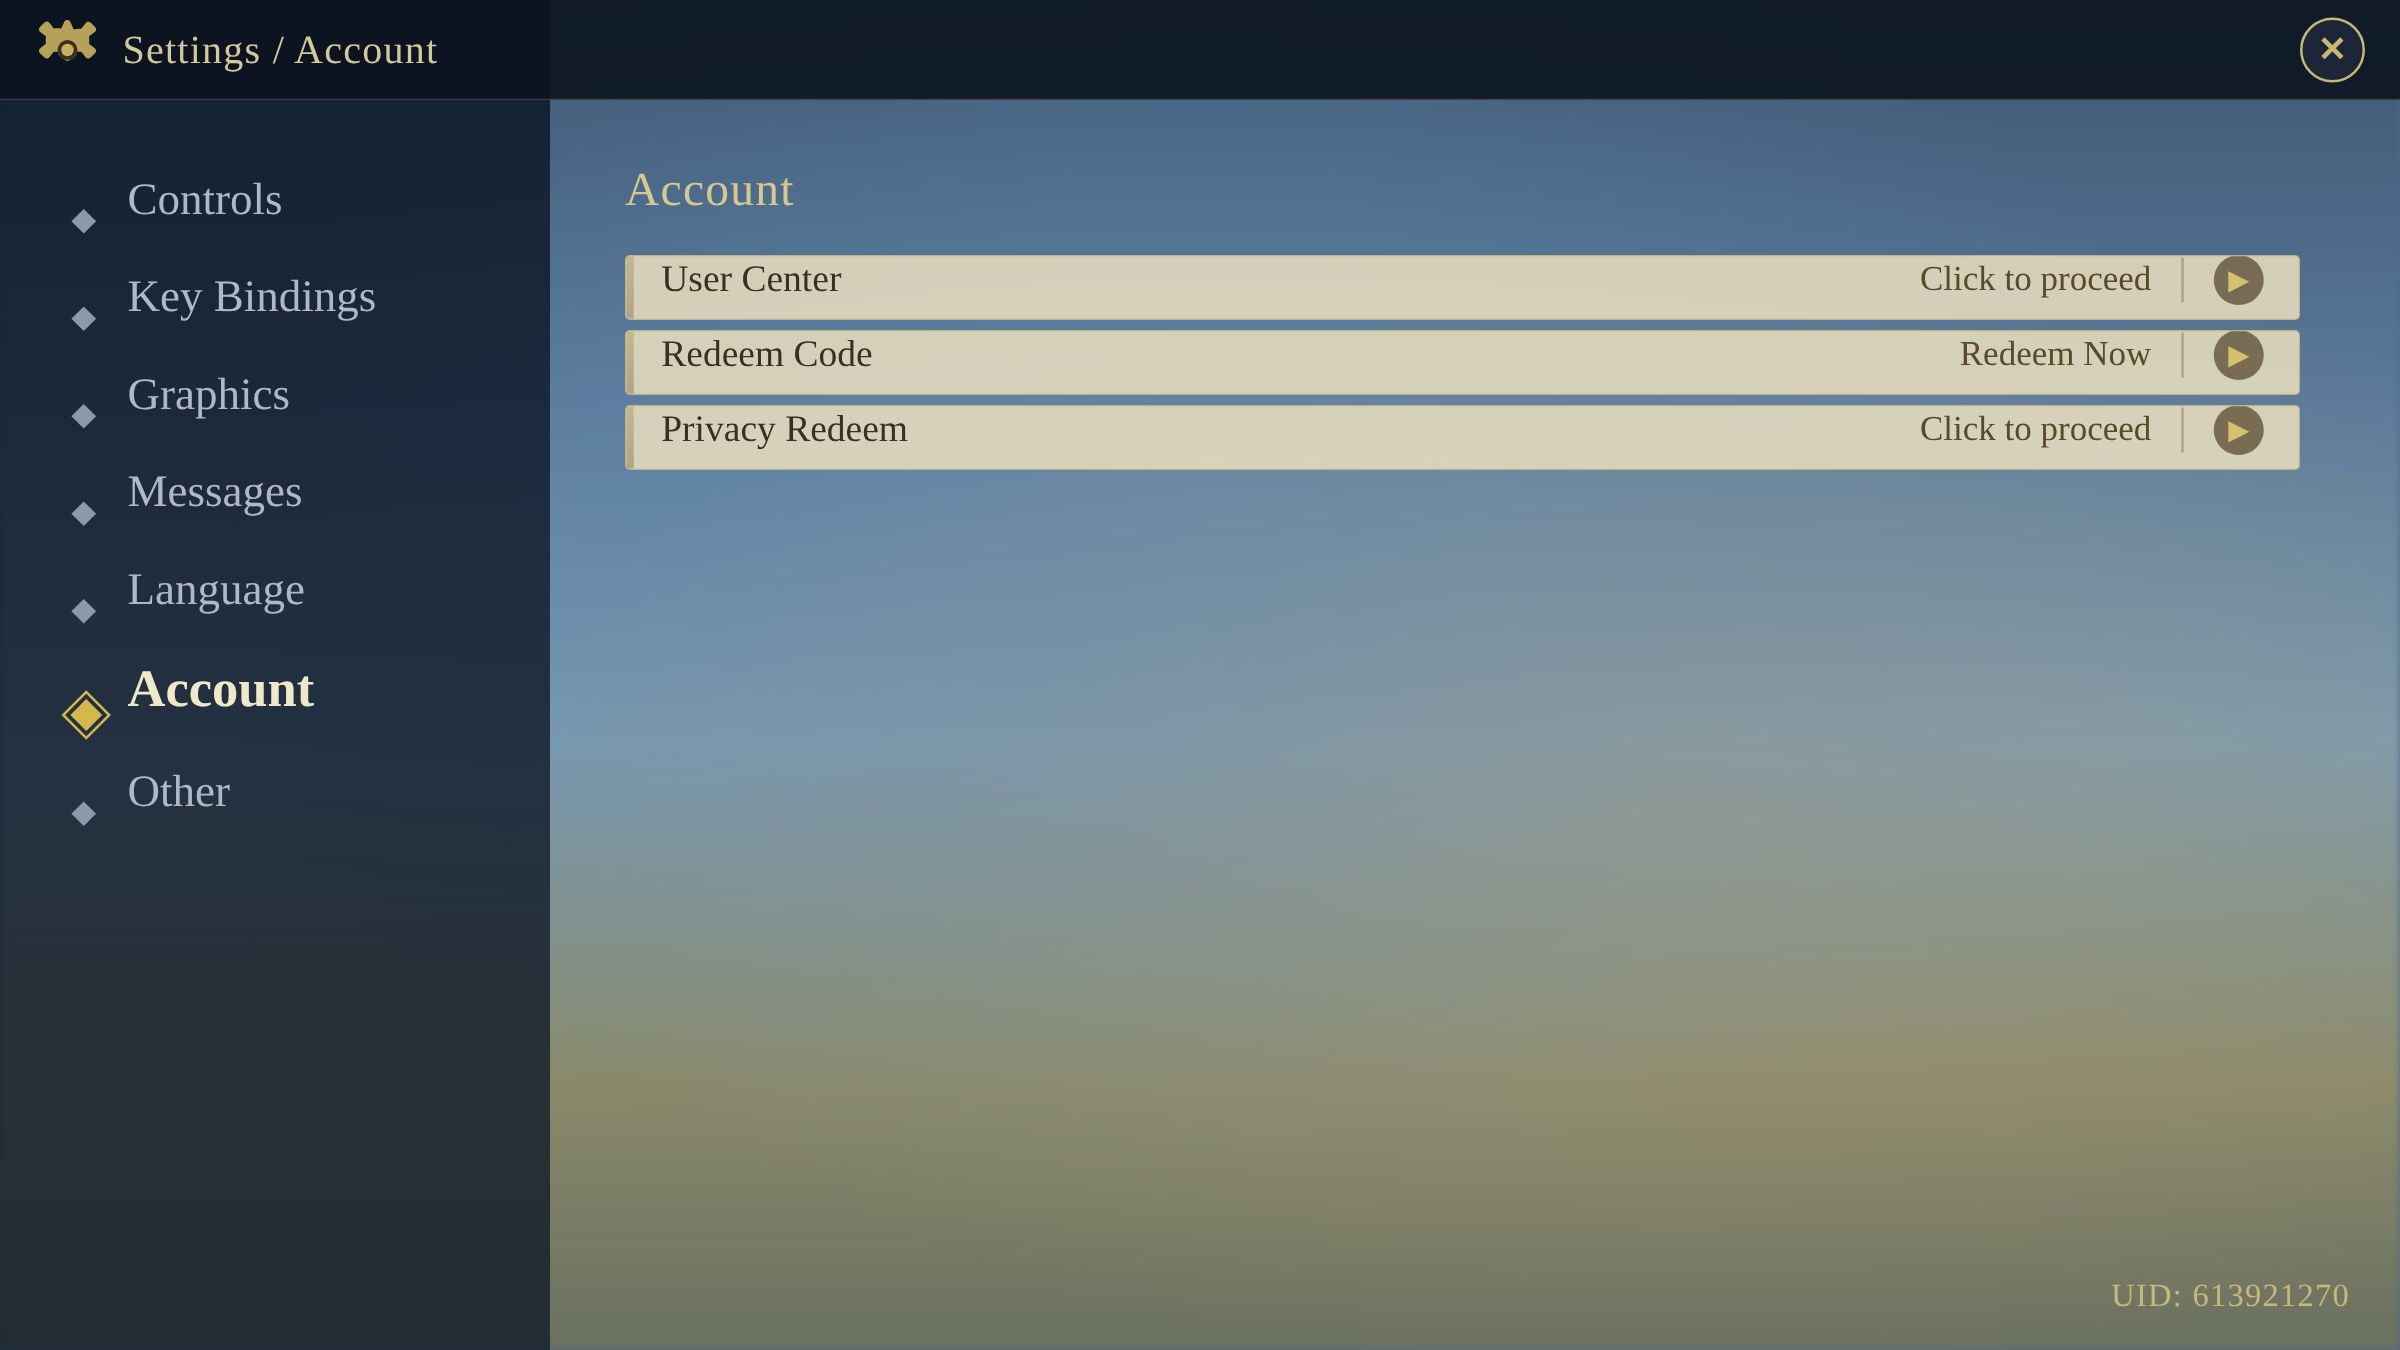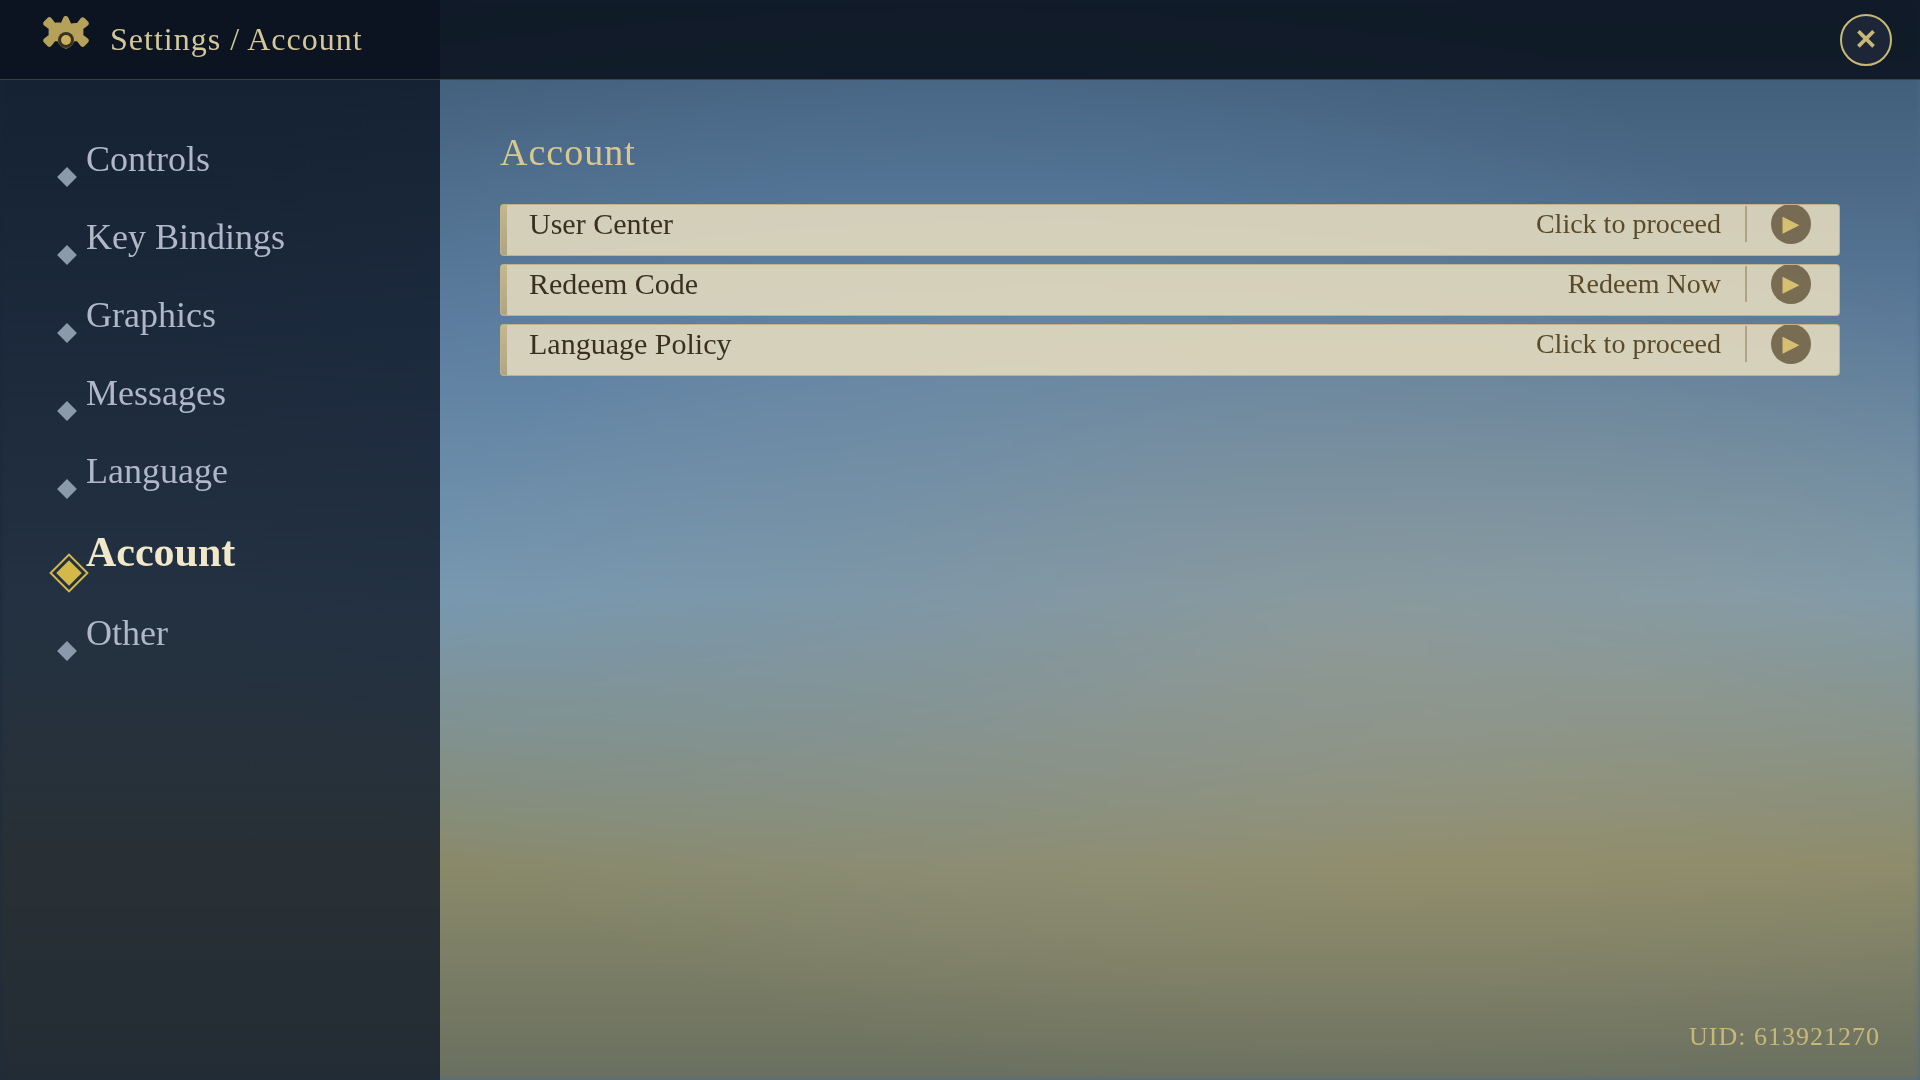--- a/index.html
+++ b/index.html
@@ -39,21 +39,21 @@
     
     .header {
       position: absolute;
       top: 0;
       left: 0;
       right: 0;
       height: 80px;
       background: rgba(10,18,30,0.88);
       display: flex;
       align-items: center;
-      padding: 0 40px;
+      padding: 0 28px;
       z-index: 10;
       border-bottom: 1px solid rgba(180,160,120,0.3);
     }
 
     .header-icon {
       width: 52px;
       height: 52px;
       margin-right: 18px;
     }
 
@@ -94,21 +94,21 @@
     }
 
     .nav-item {
       display: flex;
       align-items: center;
       padding: 18px 0;
       cursor: pointer;
       color: #b0b8c8;
       font-size: 36px;
       font-weight: 400;
-      gap: 10px;
+      gap: 26px;
       transition: color 0.2s;
     }
 
     .nav-item.active {
       color: #f0e8c8;
       font-size: 42px;
       font-weight: 600;
     }
 
     .nav-item .bullet {
@@ -306,21 +306,21 @@
     <div class="option-right">
       <span class="option-action-text">Redeem Now</span>
       <div class="option-divider"></div>
       <div class="arrow-btn">
         <span>▶</span>
       </div>
     </div>
   </div>
 
   <div class="option-row">
-    <span class="option-left">Language Policy</span>
+    <span class="option-left">Privacy Redeem</span>
     <div class="option-right">
       <span class="option-action-text">Click to proceed</span>
       <div class="option-divider"></div>
       <div class="arrow-btn">
         <span>▶</span>
       </div>
     </div>
   </div>
 </div>
 

